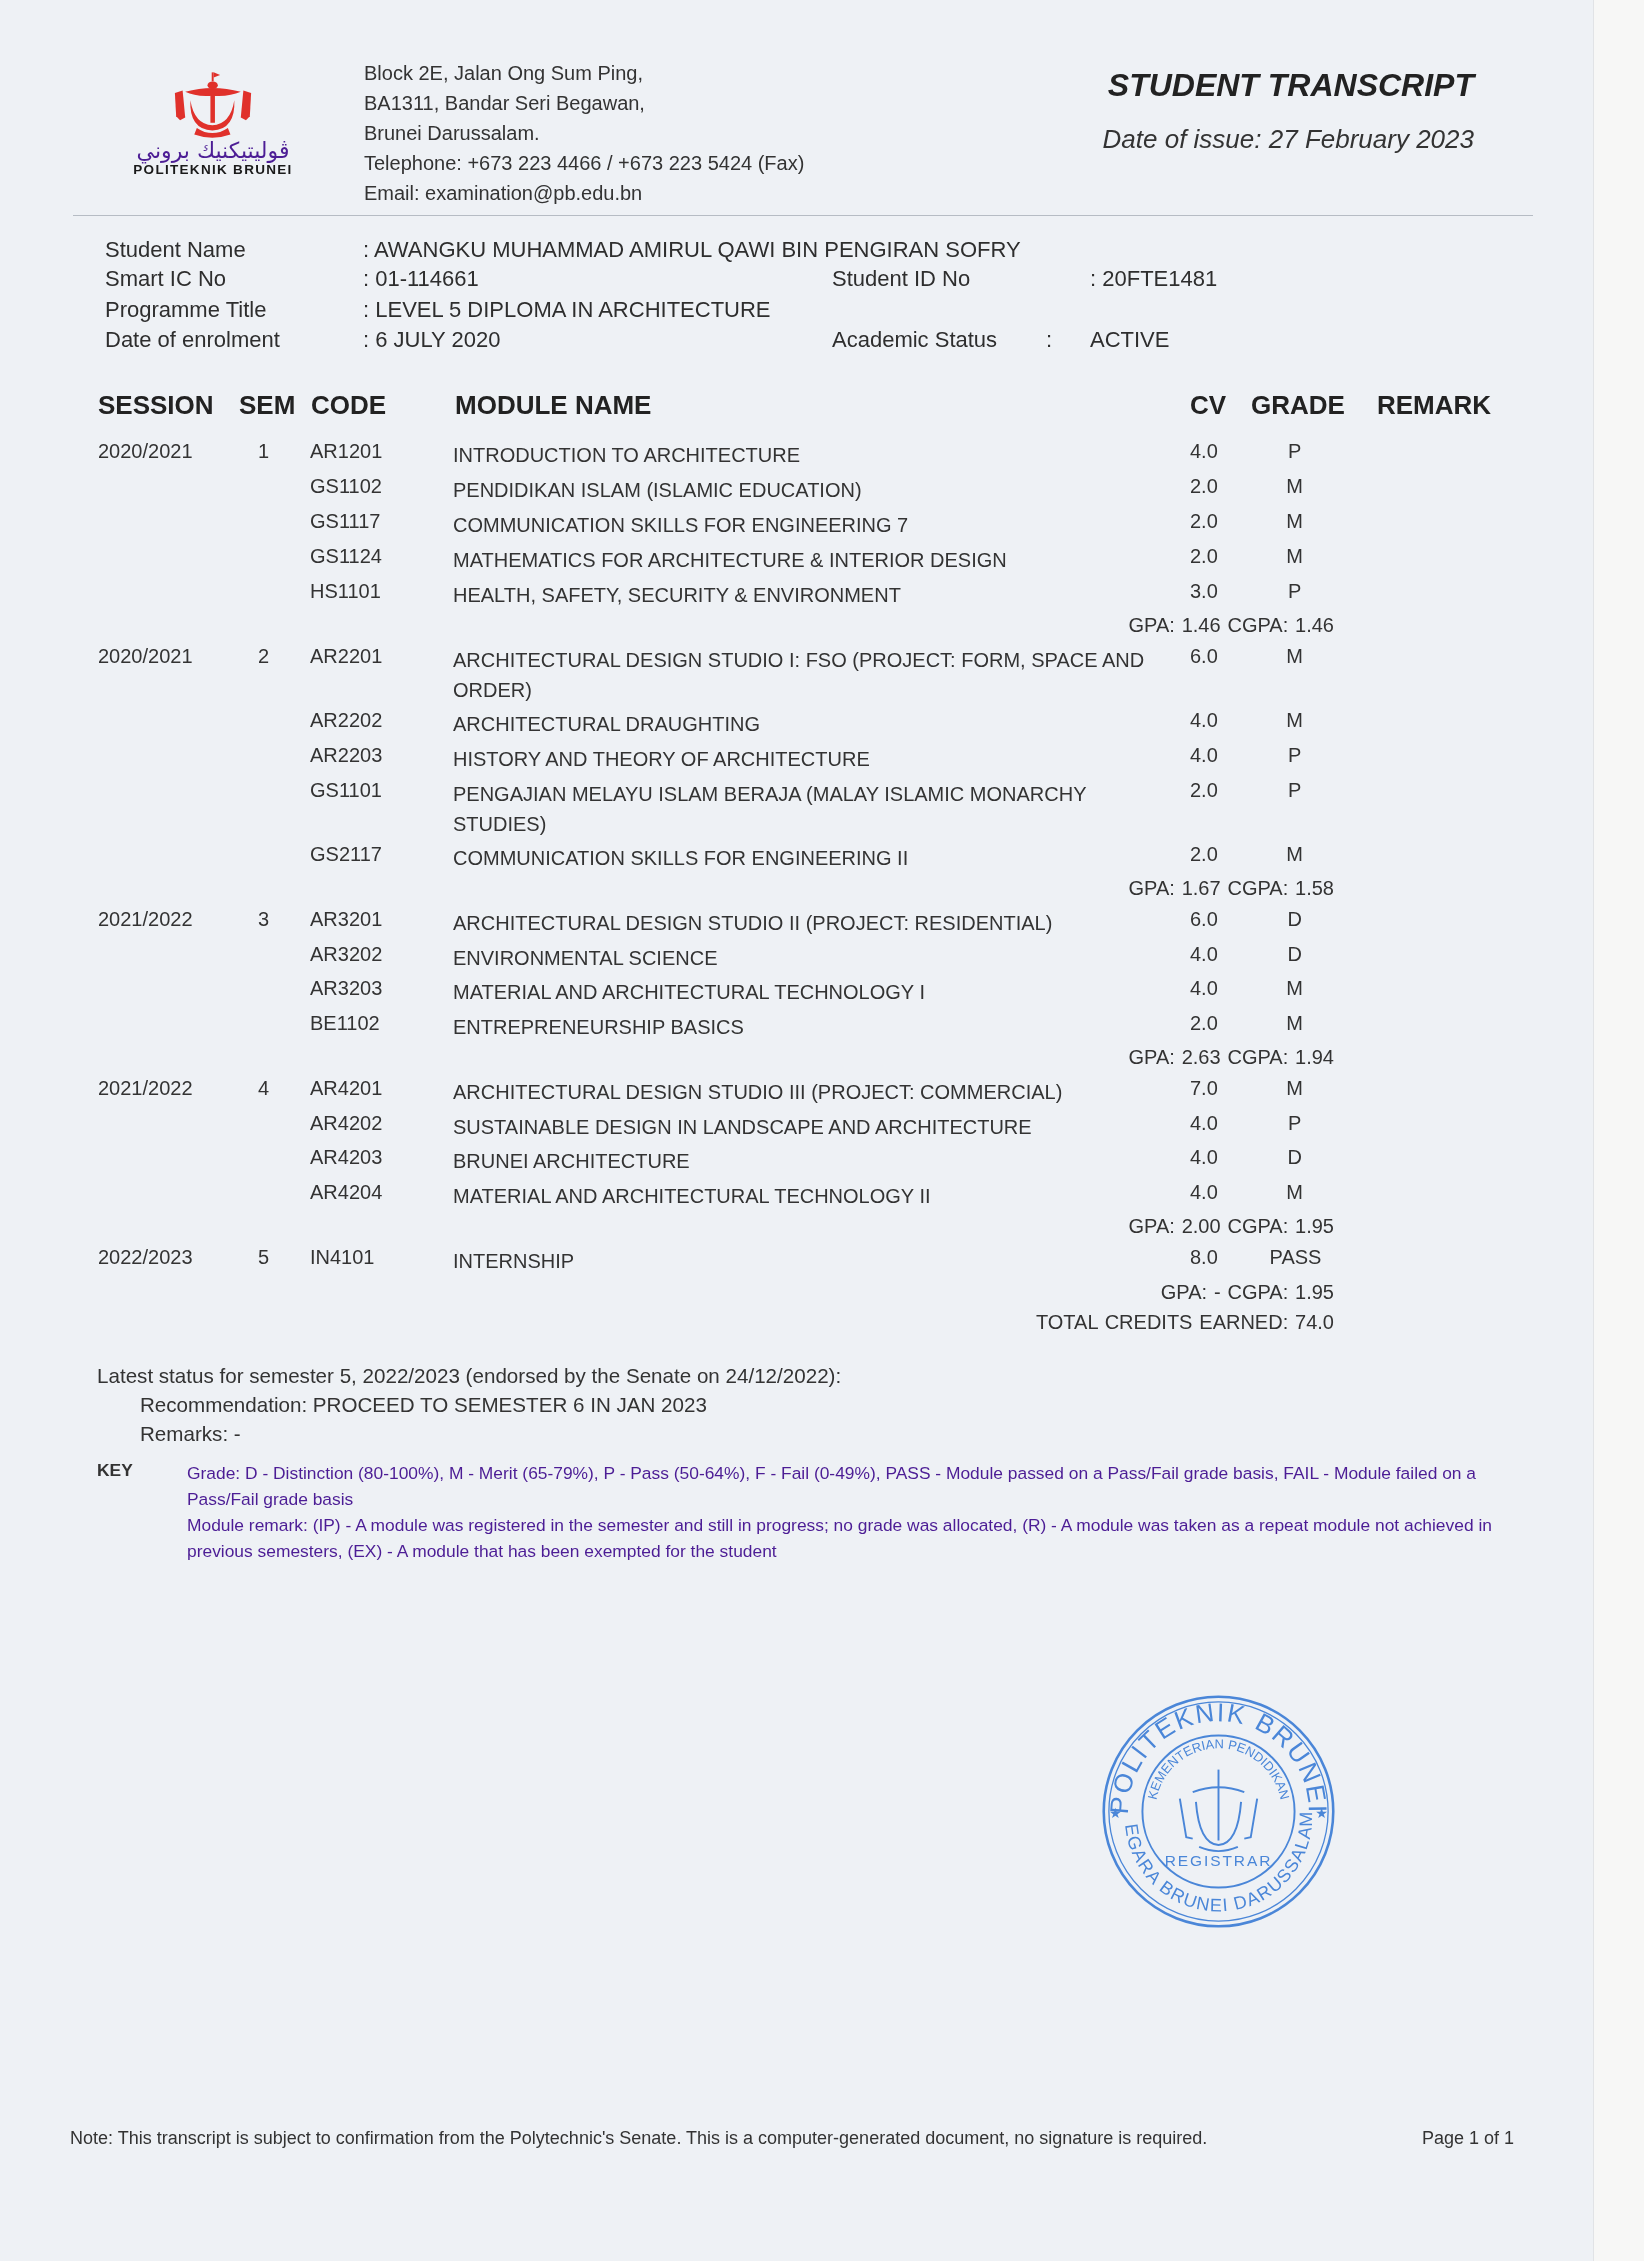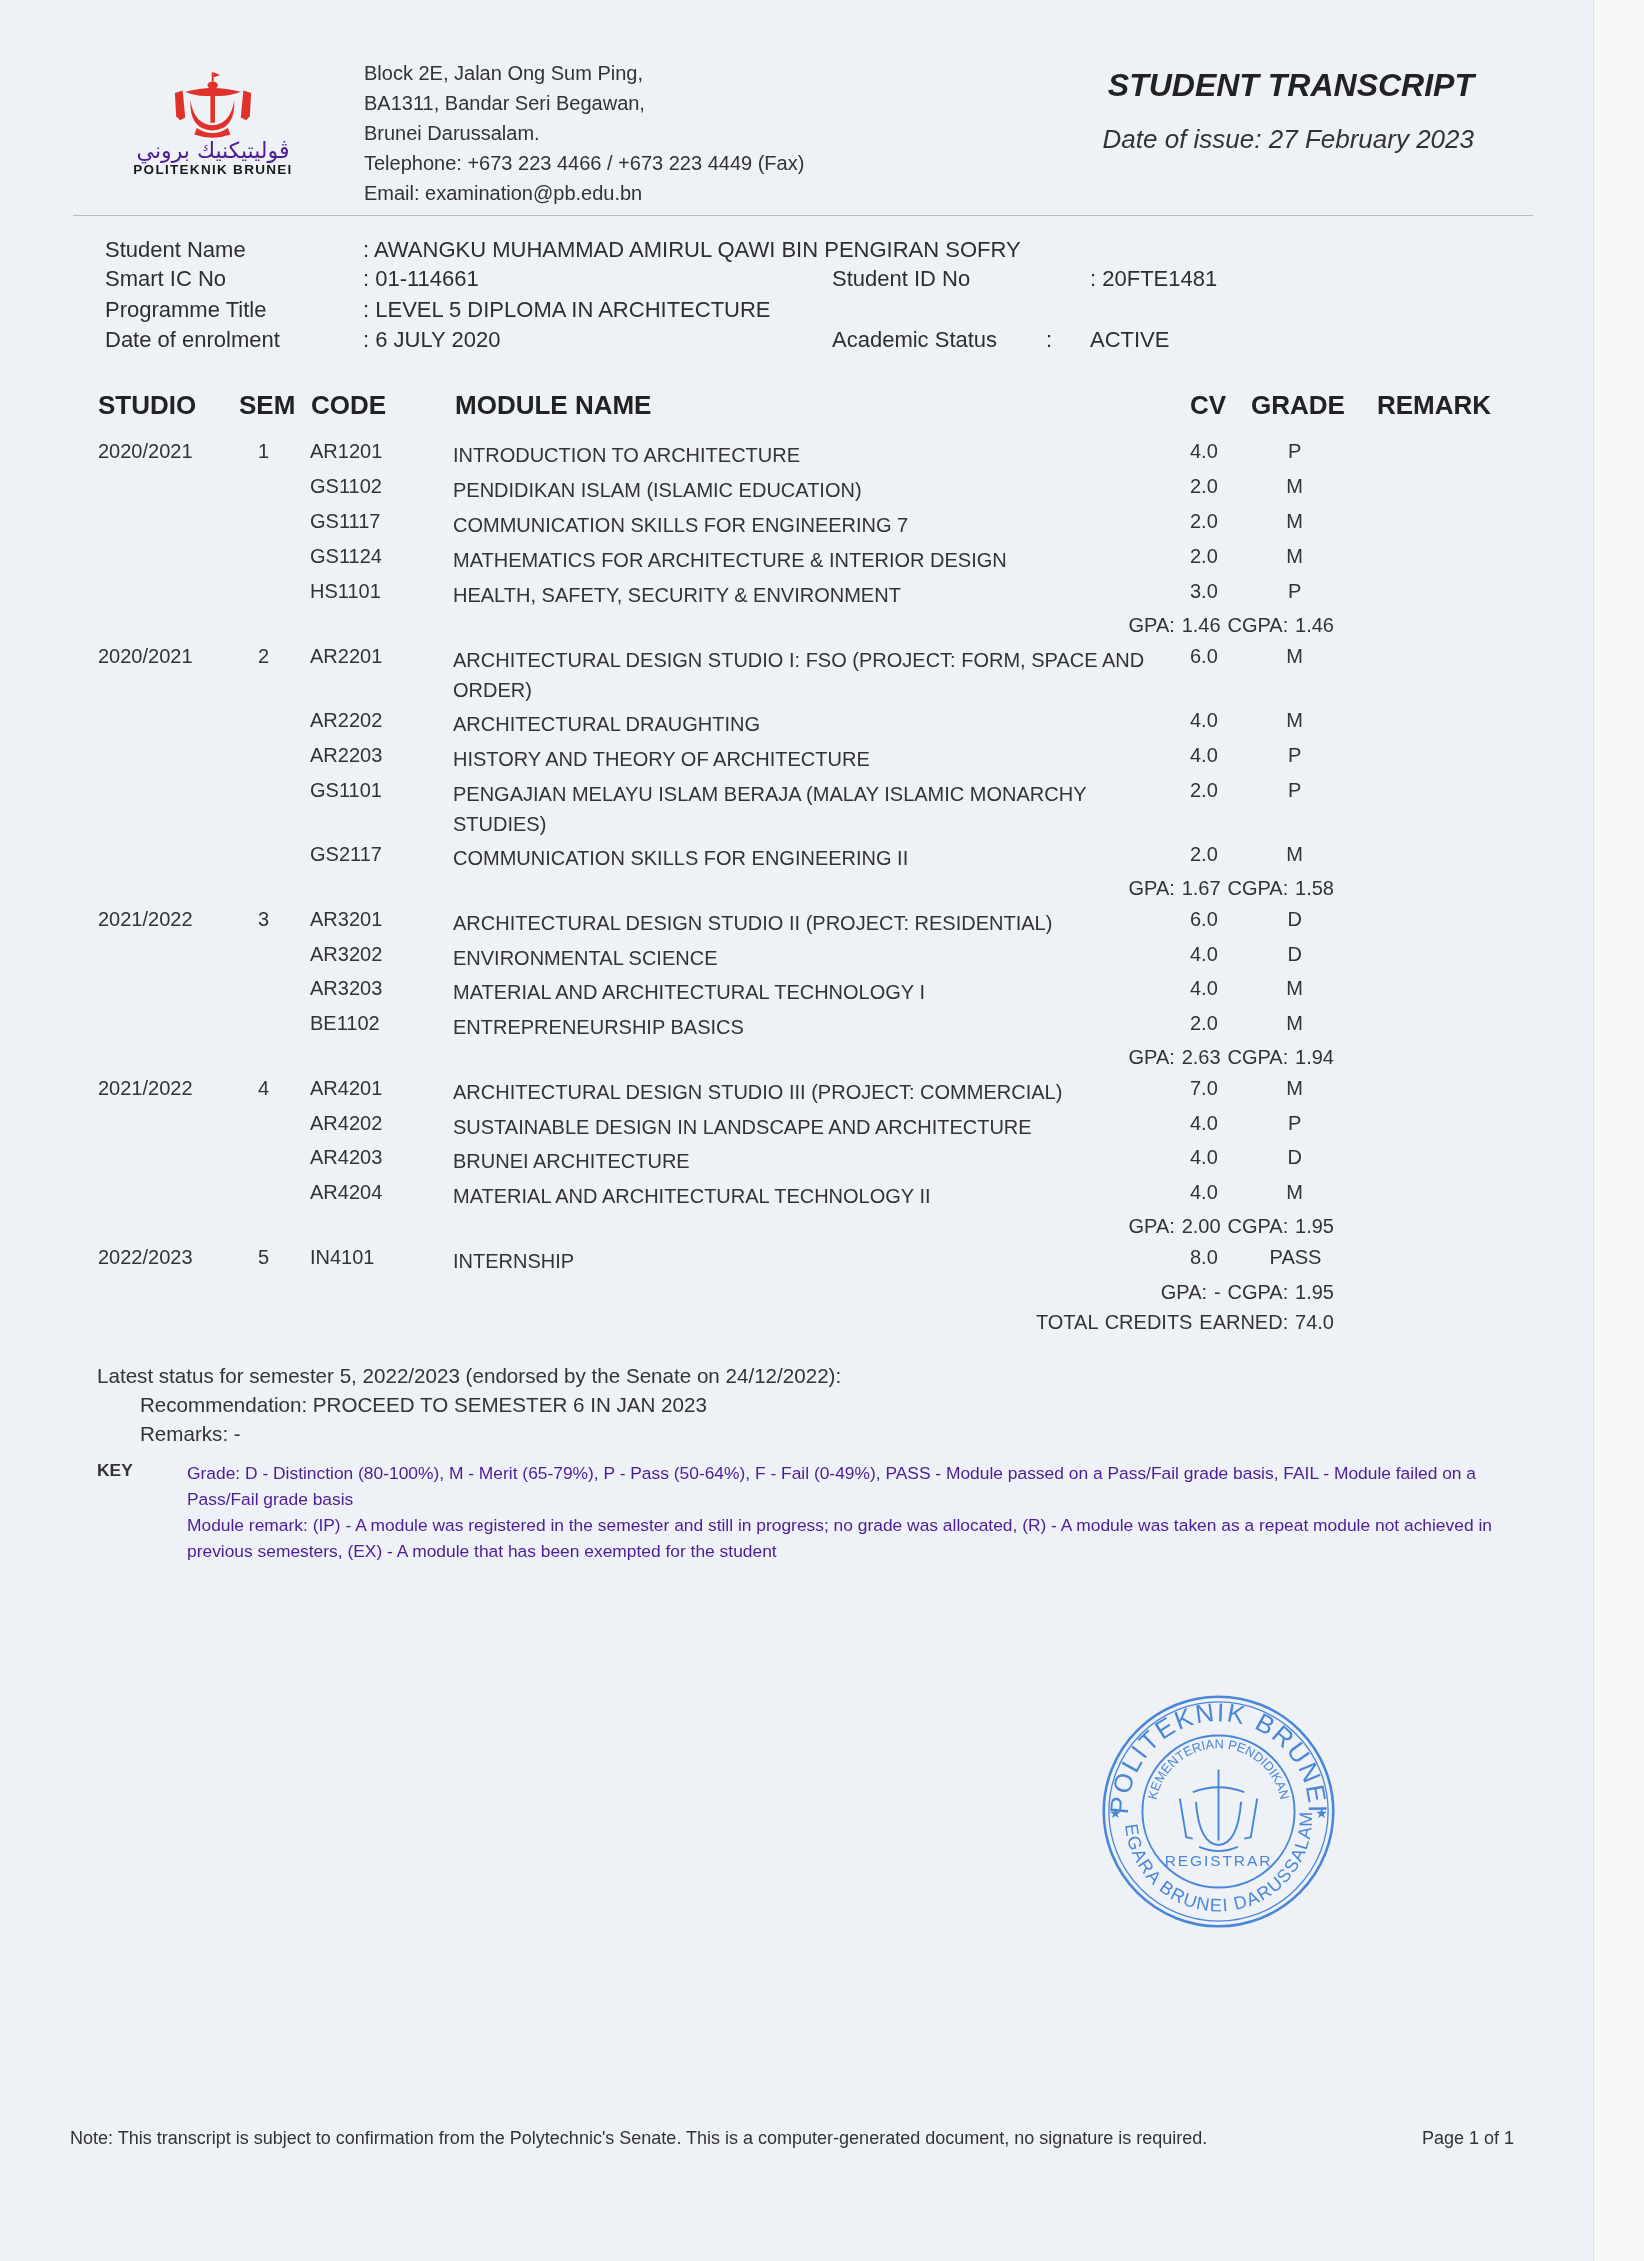--- a/index.html
+++ b/index.html
@@ -96,21 +96,21 @@
       </g>
     </svg>
     <div class="logo-arabic">ڤوليتيكنيك بروني</div>
     <div class="logo-latin">POLITEKNIK BRUNEI</div>
   </div>
 
   <div class="address">
     <div>Block 2E, Jalan Ong Sum Ping,</div>
     <div>BA1311, Bandar Seri Begawan,</div>
     <div>Brunei Darussalam.</div>
-    <div>Telephone: +673 223 4466 / +673 223 4449 (Fax)</div>
+    <div>Telephone: +673 223 4466 / +673 223 5424 (Fax)</div>
     <div>Email: examination@pb.edu.bn</div>
   </div>
 
   <div class="doc-title">STUDENT TRANSCRIPT</div>
   <div class="issue-date">Date of issue: 27 February 2023</div>
   <div class="rule"></div>
 
   <div class="info" style="left:105px;top:237px">Student Name</div>
   <div class="info" style="left:363px;top:237px">: AWANGKU MUHAMMAD AMIRUL QAWI BIN PENGIRAN SOFRY</div>
 
@@ -121,21 +121,21 @@
 
   <div class="info" style="left:105px;top:297px">Programme Title</div>
   <div class="info" style="left:363px;top:297px">: LEVEL 5 DIPLOMA IN ARCHITECTURE</div>
 
   <div class="info" style="left:105px;top:327px">Date of enrolment</div>
   <div class="info" style="left:363px;top:327px">: 6 JULY 2020</div>
   <div class="info" style="left:832px;top:327px">Academic Status</div>
   <div class="info" style="left:1046px;top:327px">:</div>
   <div class="info" style="left:1090px;top:327px">ACTIVE</div>
 
-  <div class="th" style="left:98px">STUDIO</div>
+  <div class="th" style="left:98px">SESSION</div>
   <div class="th" style="left:239px">SEM</div>
   <div class="th" style="left:311px">CODE</div>
   <div class="th" style="left:455px">MODULE NAME</div>
   <div class="th" style="left:1190px">CV</div>
   <div class="th" style="left:1251px">GRADE</div>
   <div class="th" style="left:1377px">REMARK</div>
 
   <div class="row" style="top:440px">
     <span class="c-session">2020/2021</span>
     <span class="c-sem">1</span>

